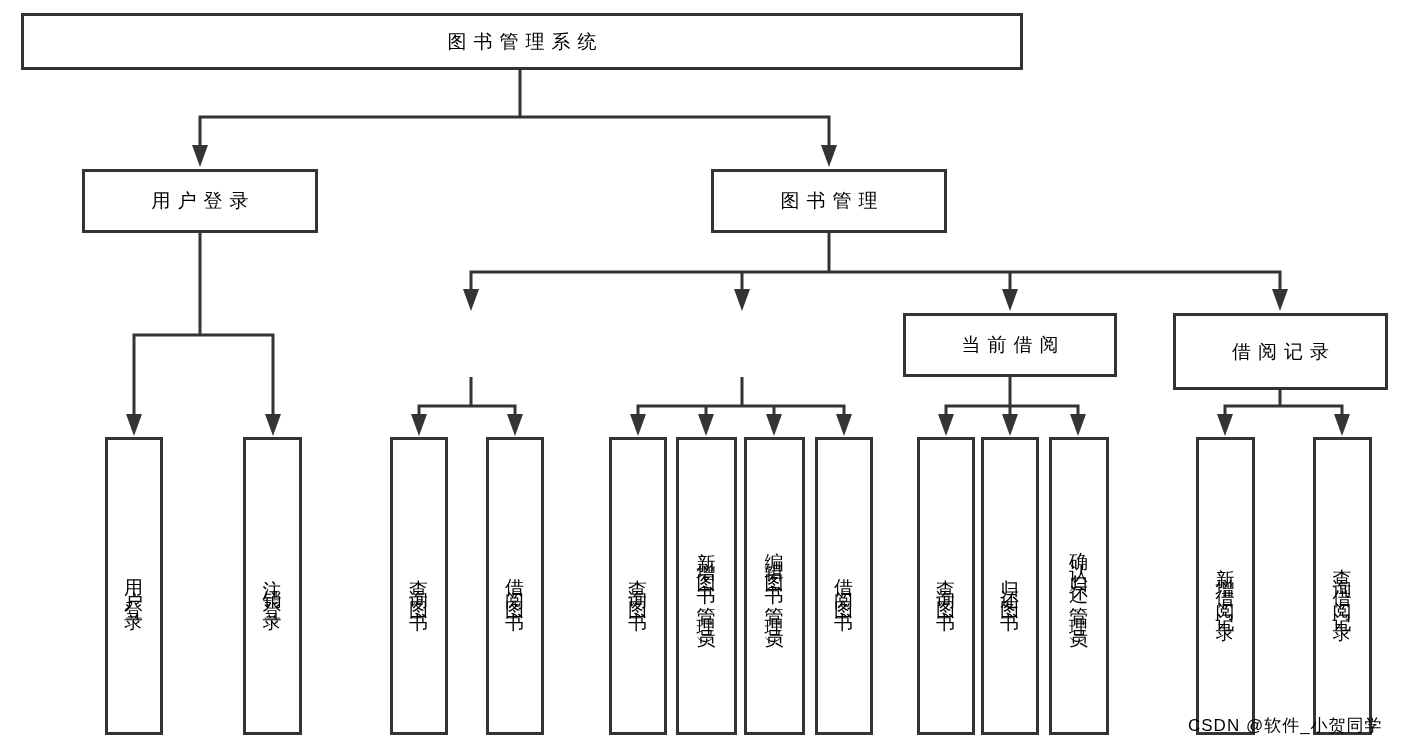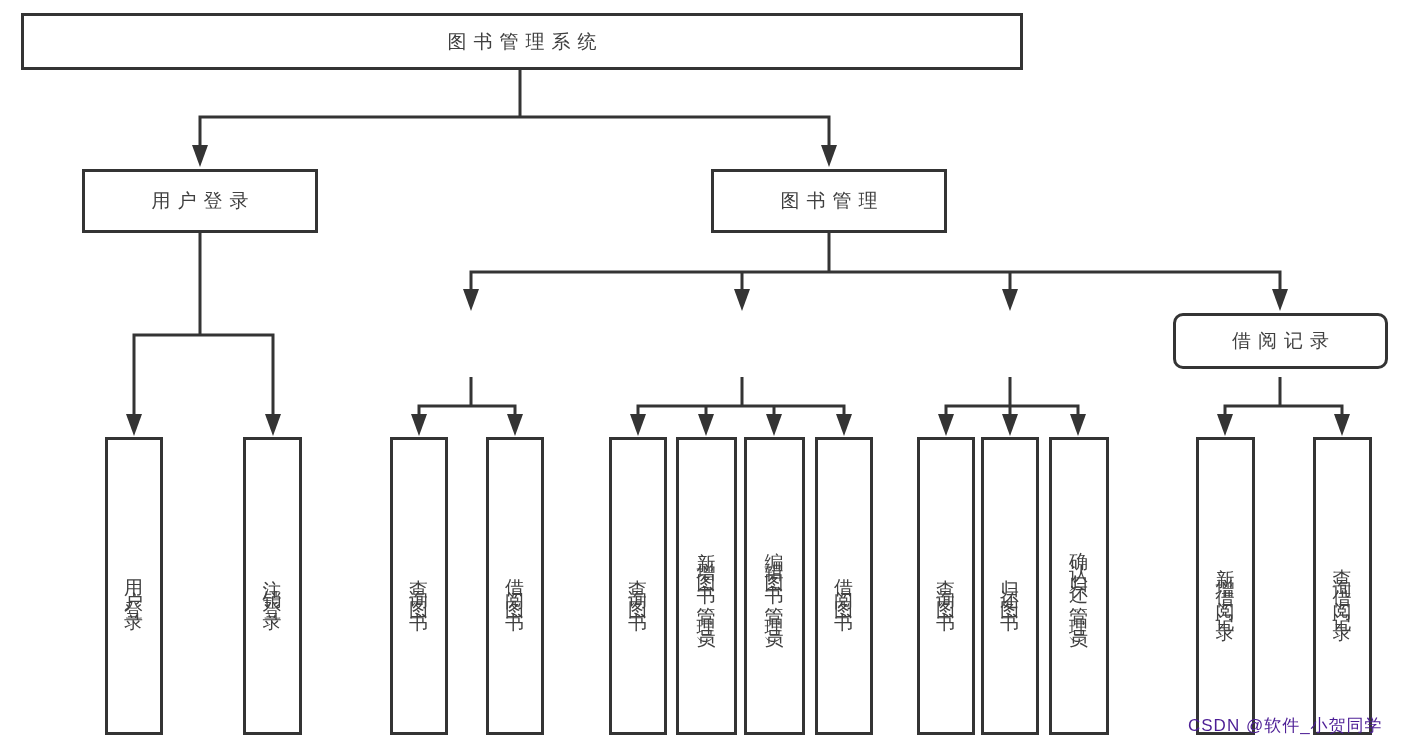--- a/index.html
+++ b/index.html
@@ -10,61 +10,61 @@
     font-family:"Liberation Sans","DejaVu Sans",sans-serif;
     overflow:hidden;
   }
   .connectors{position:absolute;left:0;top:0;width:1405px;height:747px;}
   .node{
     position:absolute;
     box-sizing:border-box;
     border:3px solid #343434;
     background:#ffffff;
     display:flex;align-items:center;justify-content:center;
-    color:#404040;
+    color:#000000;
     font-size:19px;
     letter-spacing:7px;
     text-indent:7px;
     white-space:nowrap;
   }
   .leaf{
     writing-mode:vertical-rl;
     letter-spacing:11px;
     text-indent:0;
     font-size:19px;
     line-height:1;
   }
   
   .n-root {left:21px;  top:13px;  width:1002px; height:57px;}
   .n-login{left:82px;  top:169px; width:236px;  height:64px;}
   .n-mgmt {left:711px; top:169px; width:236px;  height:64px;}
   .n-nb   {left:363px; top:313px; width:217px;  height:64px;}
   .n-bb   {left:635px; top:313px; width:217px;  height:64px;}
   .n-cb   {left:903px; top:313px; width:214px;  height:64px;}
-  .n-rec  {left:1173px;top:313px; width:215px;  height:56px;border-radius:10px;}
+  .n-rec  {left:1173px;top:313px; width:215px;  height:77px;}
   
   .l-login {left:105px; top:437px; width:58px; height:298px;}
   .l-logout{left:243px; top:437px; width:59px; height:298px;}
   .l-nbq   {left:390px; top:437px; width:58px; height:298px;}
   .l-nbb   {left:486px; top:437px; width:58px; height:298px;}
   .l-bbq   {left:609px; top:437px; width:58px; height:298px;}
   .l-bba   {left:676px; top:437px; width:61px; height:298px;}
   .l-bbe   {left:744px; top:437px; width:61px; height:298px;}
   .l-bbb   {left:815px; top:437px; width:58px; height:298px;}
   .l-cbq   {left:917px; top:437px; width:58px; height:298px;}
   .l-cbr   {left:981px; top:437px; width:58px; height:298px;}
   .l-cbc   {left:1049px;top:437px; width:60px; height:298px;}
   .l-ra    {left:1196px;top:437px; width:59px; height:298px;}
   .l-rq    {left:1313px;top:437px; width:59px; height:298px;}
   .watermark{
     position:absolute;
     left:1188px;top:714px;
     font-size:17px;
     letter-spacing:1px;
-    color:#4c1d95;
+    color:#000000;
     white-space:nowrap;
     z-index:5;
   }
 </style>
 </head>
 <body>
 
 <div class="stage">
 
   <svg class="connectors" viewBox="0 0 1405 747" xmlns="http://www.w3.org/2000/svg">
@@ -105,20 +105,21 @@
       <polygon points="1217,414 1233,414 1225,436"></polygon>
       <polygon points="1334,414 1350,414 1342,436"></polygon>
     </g>
   </svg>
 
   <div class="node n-root">图书管理系统</div>
 
   <div class="node n-login">用户登录</div>
   <div class="node n-mgmt">图书管理</div>
 
+  <div class="node n-cb">当前借阅</div>
   <div class="node n-rec">借阅记录</div>
 
   <div class="node leaf l-login">用户登录</div>
   <div class="node leaf l-logout">注销登录</div>
 
   <div class="node leaf l-nbq">查询图书</div>
   <div class="node leaf l-nbb">借阅图书</div>
 
   <div class="node leaf l-bbq">查询图书</div>
   <div class="node leaf l-bba">新增图书（管理员）</div>

